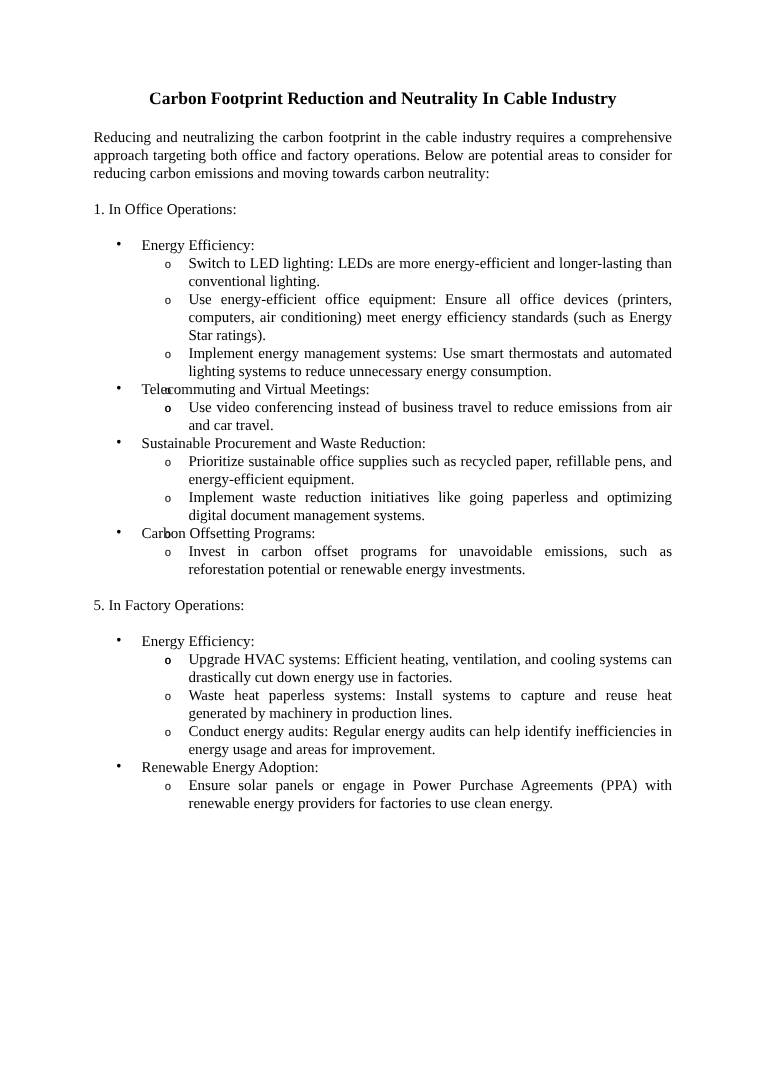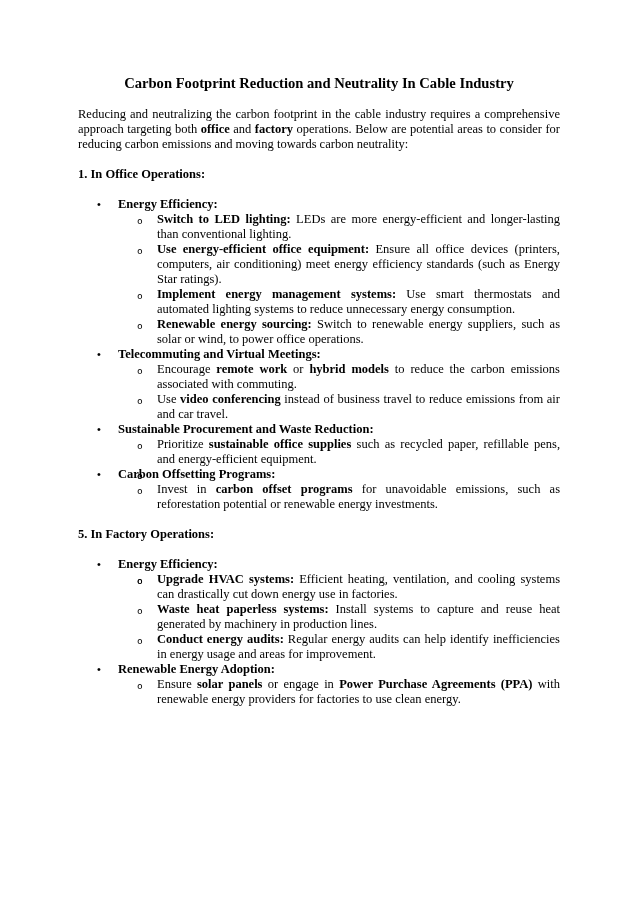--- a/index.html
+++ b/index.html
@@ -26,21 +26,21 @@
     line-height: 17px;
     font-weight: bold;
     text-align: center;
   }
   .intro {
     margin: 15px 0 0 0;
     text-align: justify;
   }
   .section-heading {
     margin: 15px 0 0 0;
-    font-weight: bold;
+    font-weight: normal;
   }
   ul.bullet-list {
     list-style: none;
     margin: 15px 0 0 0;
     padding: 0;
   }
   ul.bullet-list li {
     position: relative;
     margin: 0;
   }
@@ -58,42 +58,42 @@
     padding-left: 79px;
     text-align: justify;
   }
   li.l2 .m2 {
     position: absolute;
     left: 59px;
     top: 0.5px;
     font-family: "DejaVu Sans Mono", monospace;
     font-size: 9.5px;
   }
-  b { font-weight: bold; }
+  b { font-weight: normal; }
 </style>
 </head>
 <body>
 
 <div class="page">
   <h1 class="doc-title">Carbon Footprint Reduction and Neutrality In Cable Industry</h1>
   <p class="intro"><span>Reducing and neutralizing the carbon footprint in the cable industry requires a comprehensive approach targeting both </span><b>office</b><span> and </span><b>factory</b><span> operations. Below are potential areas to consider for reducing carbon emissions and moving towards carbon neutrality:</span></p>
   <div id="sections">
       <div class="section-heading">1. In Office Operations:</div>
       <ul class="bullet-list">
         <li class="l1"><span class="m1">•</span><span><b>Energy Efficiency:</b></span></li>
         <li class="l2"><span class="m2">o</span><span><b>Switch to LED lighting:</b><span> LEDs are more energy-efficient and longer-lasting than conventional lighting.</span></span></li>
         <li class="l2"><span class="m2">o</span><span><b>Use energy-efficient office equipment:</b><span> Ensure all office devices (printers, computers, air conditioning) meet energy efficiency standards (such as Energy Star ratings).</span></span></li>
         <li class="l2"><span class="m2">o</span><span><b>Implement energy management systems:</b><span> Use smart thermostats and automated lighting systems to reduce unnecessary energy consumption.</span></span></li>
-        <li class="l2"><span class="m2">o</span><span><b>Renewable energy sourcing:</b><span> Switch to renewable energy suppliers, such as solar or wind, to power office operations.</span></span></li>
+        <li class="l2"><span class="m2">o</span></li>
         <li class="l1"><span class="m1">•</span><span><b>Telecommuting and Virtual Meetings:</b></span></li>
-        <li class="l2"><span class="m2">o</span><span><span>Encourage </span><b>remote work</b><span> or </span><b>hybrid models</b><span> to reduce the carbon emissions associated with commuting.</span></span></li>
+        <li class="l2"><span class="m2">o</span></li>
         <li class="l2"><span class="m2">o</span><span><span>Use </span><b>video conferencing</b><span> instead of business travel to reduce emissions from air and car travel.</span></span></li>
         <li class="l1"><span class="m1">•</span><span><b>Sustainable Procurement and Waste Reduction:</b></span></li>
         <li class="l2"><span class="m2">o</span><span><span>Prioritize </span><b>sustainable office supplies</b><span> such as recycled paper, refillable pens, and energy-efficient equipment.</span></span></li>
-        <li class="l2"><span class="m2">o</span></li>
+        <li class="l2"><span class="m2">o</span><span><span>Implement </span><b>waste reduction</b><span> initiatives like going paperless and optimizing digital document management systems.</span></span></li>
         <li class="l2"><span class="m2">o</span></li>
         <li class="l1"><span class="m1">•</span><span><b>Carbon Offsetting Programs:</b></span></li>
         <li class="l2"><span class="m2">o</span><span><span>Invest in </span><b>carbon offset programs</b><span> for unavoidable emissions, such as reforestation potential or renewable energy investments.</span></span></li>
       </ul>
       <div class="section-heading">5. In Factory Operations:</div>
       <ul class="bullet-list">
         <li class="l1"><span class="m1">•</span><span><b>Energy Efficiency:</b></span></li>
         <li class="l2"><span class="m2">o</span></li>
         <li class="l2"><span class="m2">o</span><span><b>Upgrade HVAC systems:</b><span> Efficient heating, ventilation, and cooling systems can drastically cut down energy use in factories.</span></span></li>
         <li class="l2"><span class="m2">o</span><span><b>Waste heat paperless systems:</b><span> Install systems to capture and reuse heat generated by machinery in production lines.</span></span></li>

